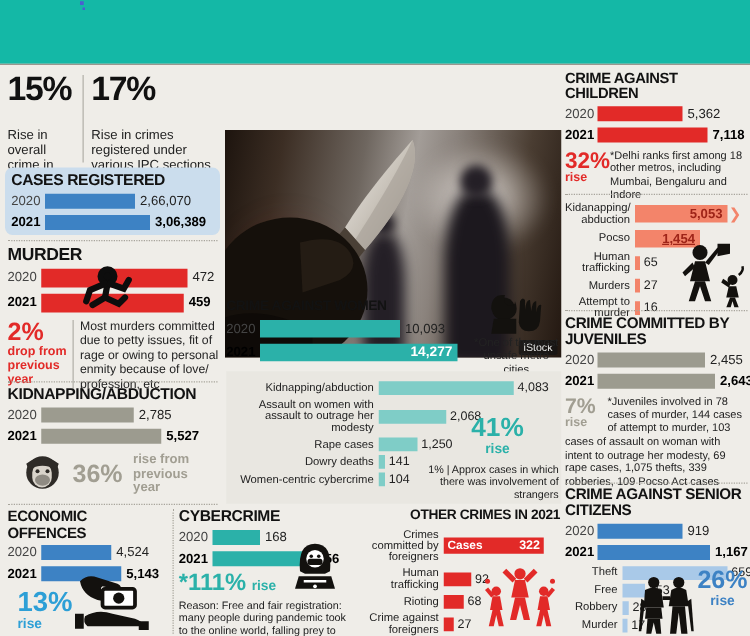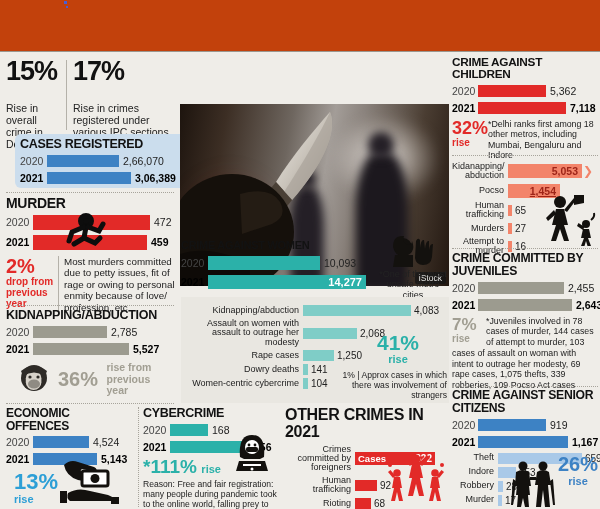--- a/index.html
+++ b/index.html
@@ -1,17 +1,17 @@
 <!DOCTYPE html>
 <html><head>
 <meta charset="utf-8">
 <style>
   html,body{margin:0;padding:0;}
   body{font-family:"Liberation Sans","DejaVu Sans",sans-serif;background:#fff;}
-  #canvas{position:relative;width:600px;height:509px;background:#c2410c;overflow:hidden;}
+  #canvas{position:relative;width:600px;height:509px;background:#14b8a6;overflow:hidden;}
   #info{position:absolute;left:0;top:51px;width:600px;height:458px;background:#efede8;border-top:1px solid #9a978f;}
   .panel{position:absolute;}
   .sec-title{font-weight:bold;font-size:12.5px;color:#121212;letter-spacing:-0.3px;line-height:1.05;}
   .brow{display:flex;align-items:center;margin-top:3px;height:14px;}
   .yr{width:27px;font-size:10.5px;color:#444;flex:none;}
   .bar{height:12px;flex:none;}
   .val{margin-left:4px;font-size:10.5px;color:#222;white-space:nowrap;}
   .y2021 .yr,.y2021 .val{font-weight:bold;color:#000;}
   .srow{display:flex;align-items:center;margin-top:3px;}
   .slabel{font-size:9px;color:#222;text-align:right;line-height:1.05;flex:none;padding-right:4px;}
@@ -52,21 +52,21 @@
         <div class="bignum">15%</div>
         <div class="bigdesc">Rise in overall crime in Delhi</div>
       </div>
       <div style="width:1px;background:#b4b1a9;margin:2px 6px 0 4px;"></div>
       <div style="flex:1;">
         <div class="bignum">17%</div>
         <div class="bigdesc">Rise in crimes registered under various IPC sections</div>
       </div>
     </div>
 
-    <div class="panel" style="left:15px;top:82px;width:172px;height:54px;background:#cbdded;border-radius:6px;padding:4px 5px;box-sizing:border-box;">
+    <div class="panel" style="left:4px;top:82px;width:172px;height:54px;background:#cbdded;border-radius:6px;padding:4px 5px;box-sizing:border-box;">
       <div class="sec-title">CASES REGISTERED</div>
       <div class="brow">
         <span class="yr">2020</span>
         <span class="bar" style="width:72px;background:#3d82c4;"></span>
         <span class="val">2,66,070</span>
       </div>
       <div class="brow y2021">
         <span class="yr">2021</span>
         <span class="bar" style="width:84px;background:#3d82c4;"></span>
         <span class="val">3,06,389</span>
@@ -272,21 +272,21 @@
         </div>
       </div>
       <div style="position:absolute;right:30px;top:95px;color:#2bb1a9;text-align:center;">
         <div class="pct" style="font-size:21px;">41%</div>
         <div style="font-weight:bold;font-size:11px;">rise</div>
       </div>
       <div style="position:absolute;right:2px;top:134px;width:108px;font-size:8.6px;line-height:1.15;color:#222;text-align:right;">1% | Approx cases in which there was involvement of strangers</div>
     </div>
 
     <div class="panel" style="left:285px;top:355px;width:163px;height:100px;">
-      <div class="sec-title" style="font-size:16px;">OTHER CRIMES IN 2021</div>
+      <div class="sec-title" style="font-size:11px;text-align:right;">OTHER CRIMES IN 2021</div>
       <div class="srow" style="margin-top:4px;">
         <span class="slabel" style="width:66px;">Crimes committed by foreigners</span>
         <span class="sbar" style="width:80px;height:13px;background:#e22a28;display:flex;justify-content:space-between;align-items:center;padding:0 3px;box-sizing:border-box;">
           <span style="color:#fff;font-weight:bold;font-size:9.5px;">Cases</span>
           <span style="color:#fff;font-weight:bold;font-size:10px;">322</span>
         </span>
       </div>
       <div class="srow">
         <span class="slabel" style="width:66px;">Human trafficking</span>
         <span class="sbar" style="width:22px;background:#e22a28;"></span>
@@ -423,21 +423,21 @@
         <span class="bar" style="width:90px;background:#3d82c4;"></span>
         <span class="val">1,167</span>
       </div>
       <div style="margin-top:4px;">
         <div class="srow">
           <span class="slabel" style="width:42px;">Theft</span>
           <span class="sbar" style="width:84px;background:#a9c9e8;"></span>
           <span class="sval">659</span>
         </div>
         <div class="srow">
-          <span class="slabel" style="width:42px;">Indore</span>
+          <span class="slabel" style="width:42px;">Free</span>
           <span class="sbar" style="width:18px;background:#a9c9e8;"></span>
           <span class="sval">153</span>
         </div>
         <div class="srow">
           <span class="slabel" style="width:42px;">Robbery</span>
           <span class="sbar" style="width:5px;background:#a9c9e8;"></span>
           <span class="sval">28</span>
         </div>
         <div class="srow">
           <span class="slabel" style="width:42px;">Murder</span>

